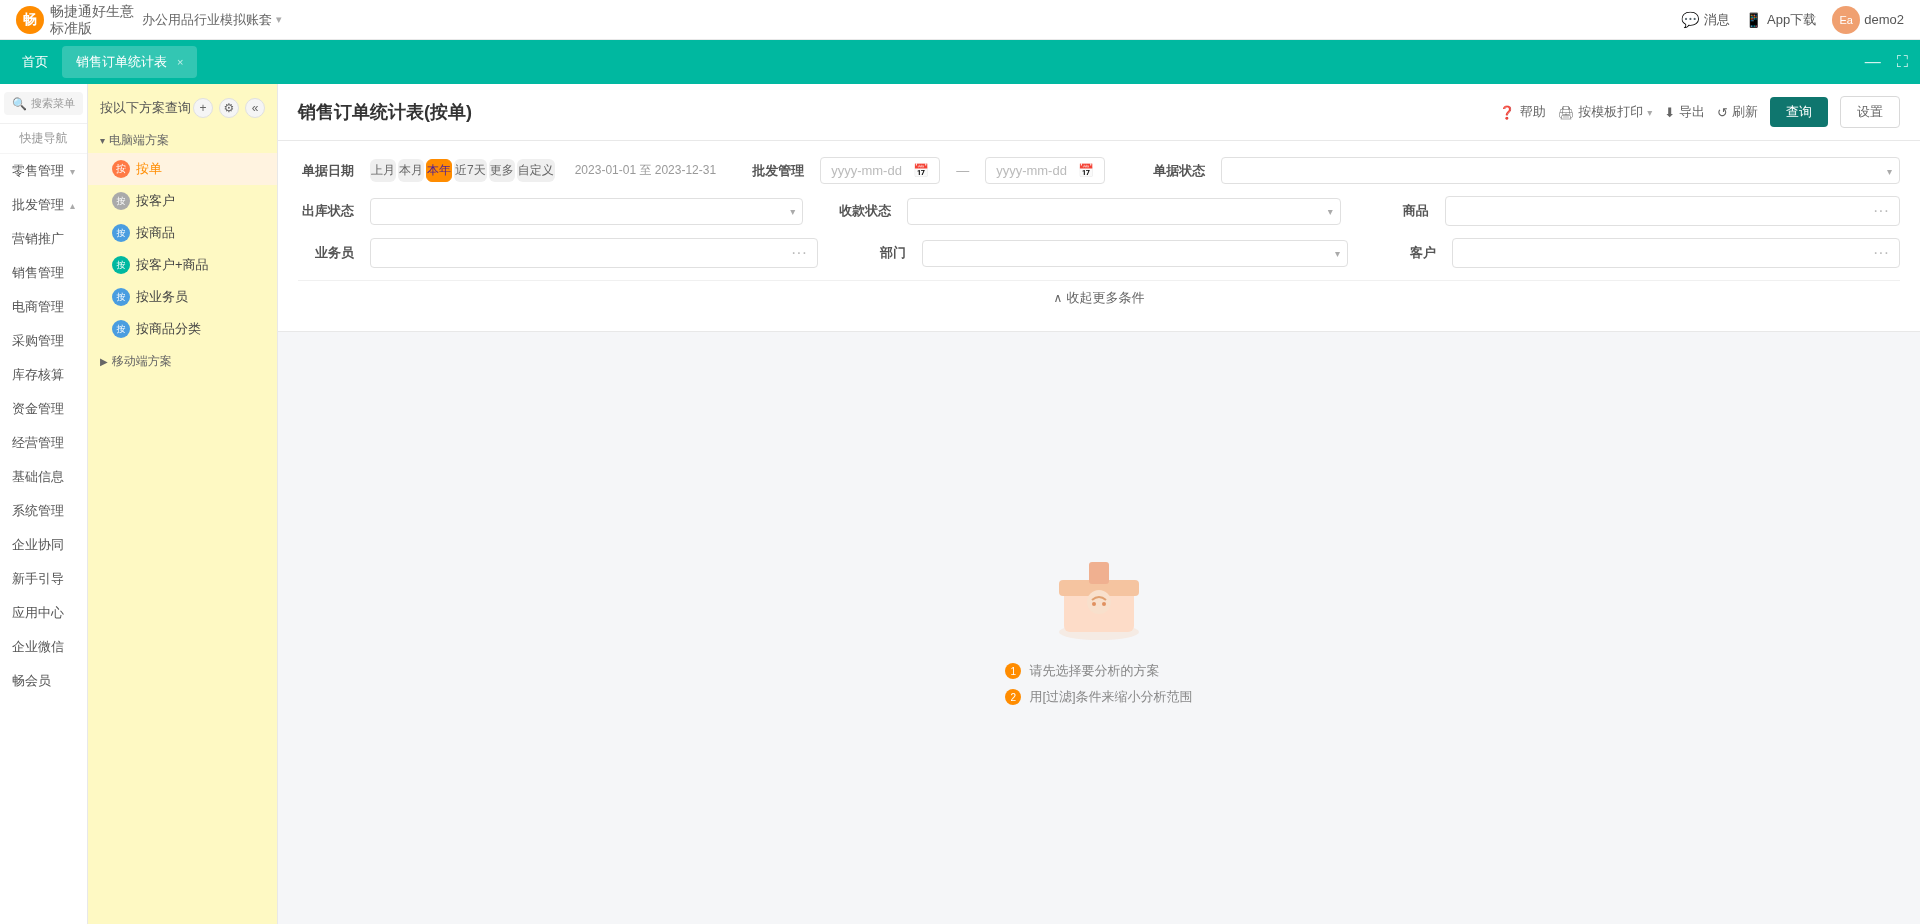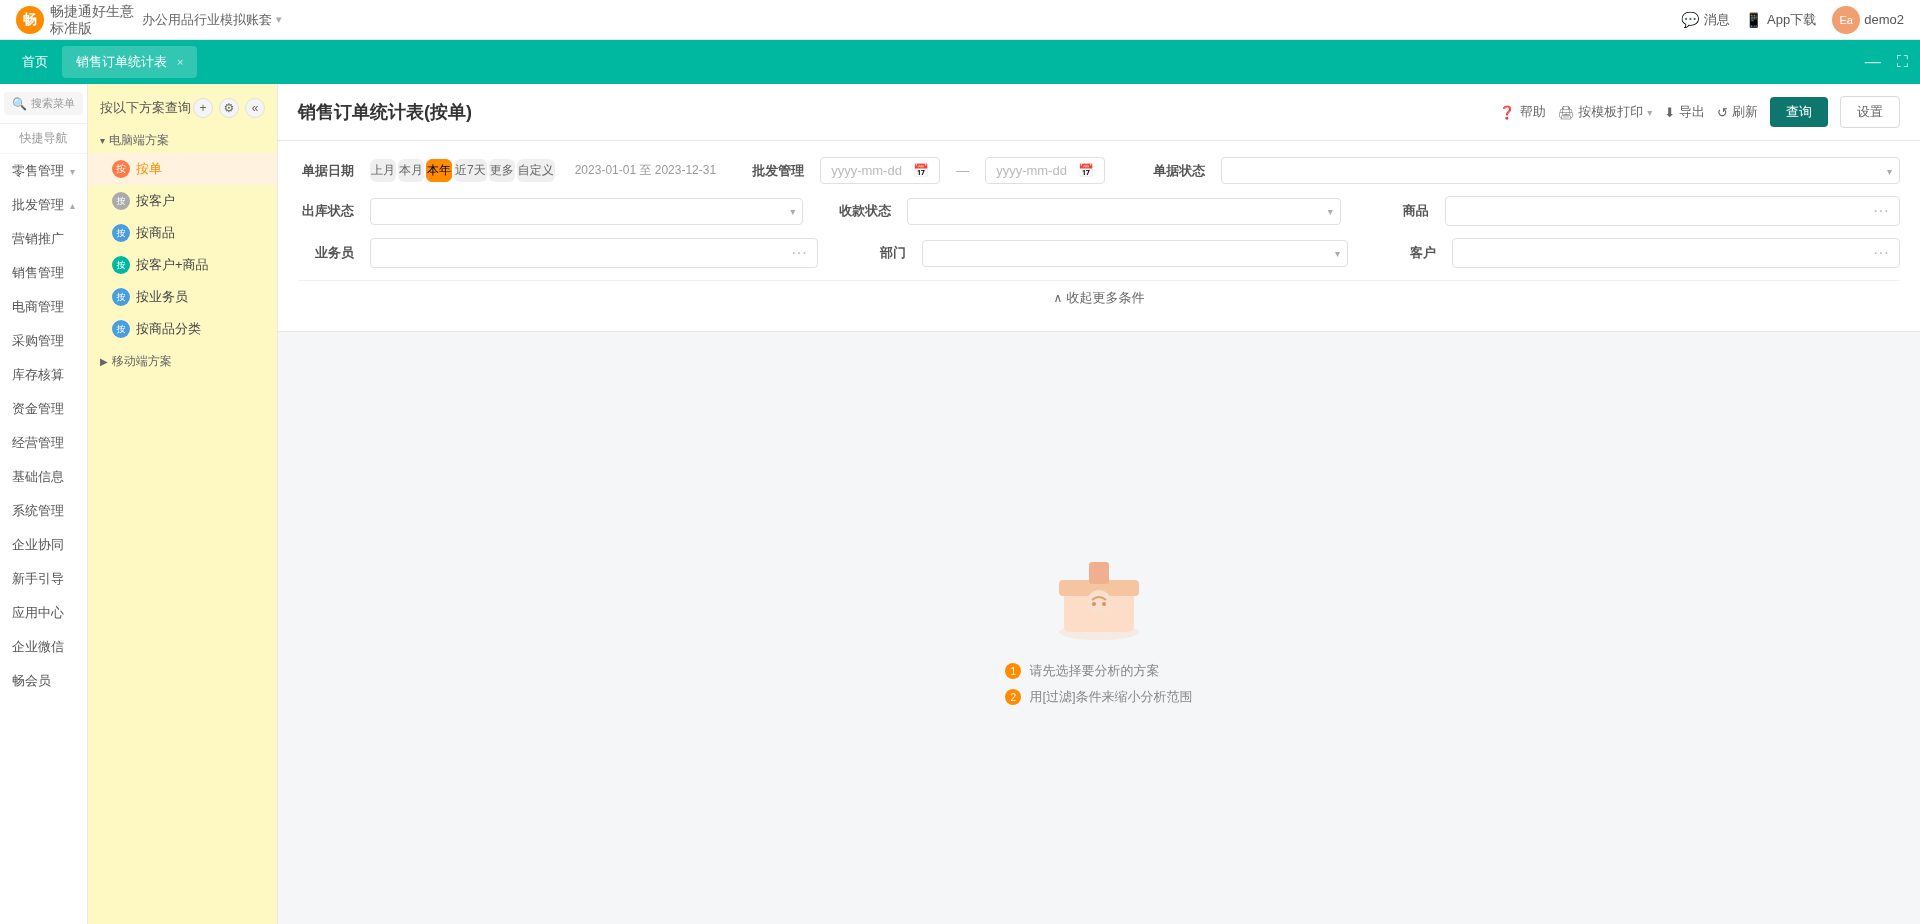--- a/index.html
+++ b/index.html
@@ -68,21 +68,21 @@
     .header-action-primary { padding: 6px 16px; background: #0f766e; color: white; border-radius: 4px; cursor: pointer; font-size: 13px; border: none; display: flex; align-items: center; gap: 4px; }
     .header-action-secondary { padding: 6px 16px; background: #fff; color: #666; border-radius: 4px; cursor: pointer; font-size: 13px; border: 1px solid #d9d9d9; }
 
     
     .filter-area { background: #fff; padding: 16px 20px; border-bottom: 1px solid #e8e8e8; flex-shrink: 0; }
     .filter-row { display: flex; align-items: center; gap: 16px; margin-bottom: 12px; flex-wrap: nowrap; }
     .filter-row:last-child { margin-bottom: 0; }
     .filter-label { font-size: 13px; color: #555; white-space: nowrap; min-width: 56px; text-align: right; font-weight: bold; }
     .filter-date-btns { display: flex; gap: 2px; }
     .date-btn { padding: 2px 0; border-radius: 6px; font-size: 12px; cursor: pointer; border: 1px solid transparent; color: #666; }
-    .date-btn.active { background: #ff8c00; color: #000000; border-color: #ff8c00; }
+    .date-btn.active { background: #ff8c00; color: #4c1d95; border-color: #ff8c00; }
     .date-range { font-size: 12px; color: #999; margin-left: 4px; }
     .filter-select-wrap { flex: 1; position: relative; min-width: 120px; }
     .filter-select-wrap select { width: 100%; border: 1px solid #e0e0e0; border-radius: 4px; padding: 5px 28px 5px 10px; font-size: 13px; color: #333; background: #fff; appearance: none; cursor: pointer; }
     .filter-select-arrow { position: absolute; right: 8px; top: 50%; transform: translateY(-50%); color: #aaa; font-size: 10px; pointer-events: none; }
     .filter-date-input { border: 1px solid #e0e0e0; border-radius: 4px; padding: 5px 10px; font-size: 13px; color: #bbb; width: 120px; display: flex; align-items: center; gap: 4px; }
     .date-separator { color: #aaa; }
     .collapse-bar { display: flex; align-items: center; justify-content: center; padding: 8px; cursor: pointer; color: #666; font-size: 13px; gap: 4px; border-top: 1px solid #f0f0f0; background: #fff; margin-top: 4px; }
 
     
     .empty-state { flex: 1; display: flex; flex-direction: column; align-items: center; justify-content: center; color: #999; }

